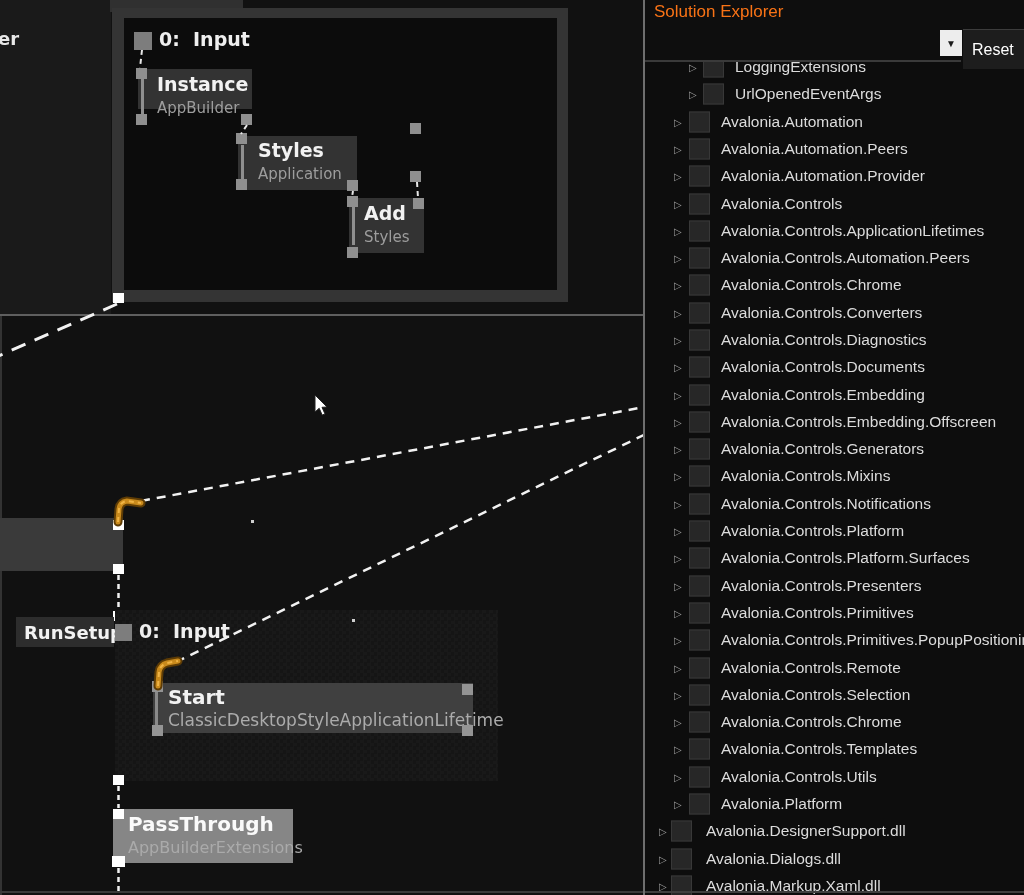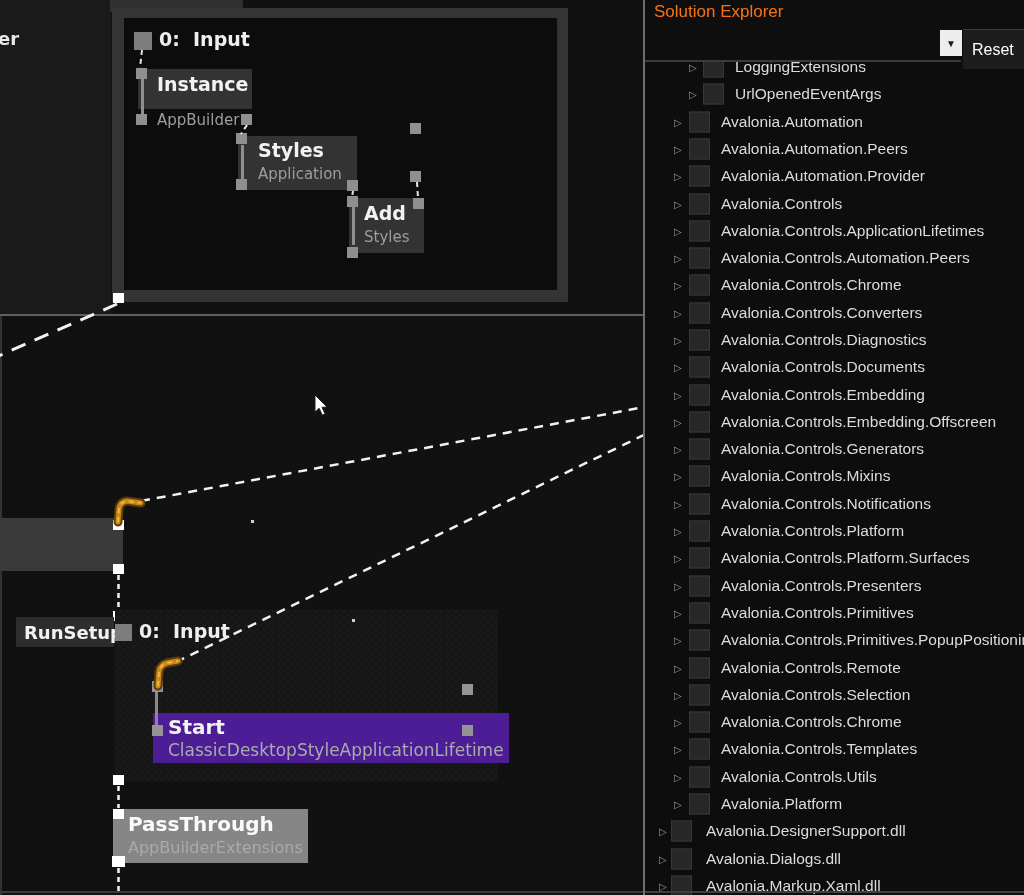--- a/index.html
+++ b/index.html
@@ -72,21 +72,21 @@
     <div class="group-tab"></div>
     <div class="group-frame">
       <div class="group-inner"></div>
     </div>
 
     <div class="inp-sq" style="left:134px;top:32px;"></div>
     <div class="inp-label" style="left:159px;top:28px;">0:  Input</div>
 
     <div class="node" style="left:138px;top:69px;width:114px;height:40px;">
       <div class="title" style="position:absolute;left:19px;top:5px;font-size:19px;">Instance</div>
-      <div class="subtitle" style="position:absolute;left:19px;top:30px;font-size:15px;margin-top:12px;">AppBuilder</div>
+      <div class="subtitle" style="position:absolute;left:19px;top:30px;font-size:15px;">AppBuilder</div>
     </div>
     <div class="pinbar" style="left:141px;top:78px;height:38px;"></div>
     <div class="sq" style="left:136px;top:68px;"></div>
     <div class="sq" style="left:136px;top:114px;"></div>
     <div class="sq" style="left:241px;top:114px;"></div>
 
     <div class="node" style="left:238px;top:136px;width:119px;height:54px;">
       <div class="title" style="position:absolute;left:20px;top:4px;font-size:19px;">Styles</div>
       <div class="subtitle" style="position:absolute;left:20px;top:29px;font-size:15px;">Application</div>
     </div>
@@ -114,31 +114,31 @@
     <div class="wsq" style="left:113px;top:293px;"></div>
     <div class="wsq" style="left:113px;top:520px;"></div>
     <div class="wsq" style="left:113px;top:564px;"></div>
     <div class="wsq" style="left:113px;top:611px;"></div>
 
     <div class="group2"></div>
     <div class="runsetup">RunSetup</div>
     <div class="inp-sq" style="left:115px;top:624px;width:17px;height:17px;"></div>
     <div class="inp-label" style="left:139px;top:620px;">0:  Input</div>
 
-    <div class="node" style="left:153px;top:713px;width:320px;height:50px;background:#4c1d95;padding-left:36px;">
+    <div class="node" style="left:153px;top:683px;width:320px;height:50px;background:#404040;">
       <div class="title" style="position:absolute;left:15px;top:3px;font-size:20px;">Start</div>
       <div class="subtitle" style="position:absolute;left:15px;top:27px;font-size:17px;color:#ababab;">ClassicDesktopStyleApplicationLifetime</div>
     </div>
     <div class="pinbar" style="left:155px;top:688px;height:42px;background:#8a8a8a;"></div>
     <div class="sq" style="left:152px;top:681px;background:#949494;"></div>
     <div class="sq" style="left:462px;top:684px;background:#949494;"></div>
     <div class="sq" style="left:462px;top:725px;background:#949494;"></div>
     <div class="sq" style="left:152px;top:725px;background:#949494;"></div>
 
-    <div class="node" style="left:113px;top:809px;width:195px;height:54px;background:#868686;">
+    <div class="node" style="left:113px;top:809px;width:180px;height:54px;background:#868686;">
       <div class="title" style="position:absolute;left:15px;top:4px;font-size:20px;color:#fafafa;">PassThrough</div>
       <div class="subtitle" style="position:absolute;left:15px;top:29px;font-size:16px;color:#aaaaaa;">AppBuilderExtensions</div>
     </div>
     <div class="wsq" style="left:113px;top:775px;"></div>
     <div class="wsq" style="left:113px;top:809px;"></div>
     <div class="wsq" style="left:112px;top:856px;width:13px;height:11px;"></div>
 
     <div class="dot" style="left:251px;top:520px;"></div>
     <div class="dot" style="left:352px;top:619px;"></div>
 

